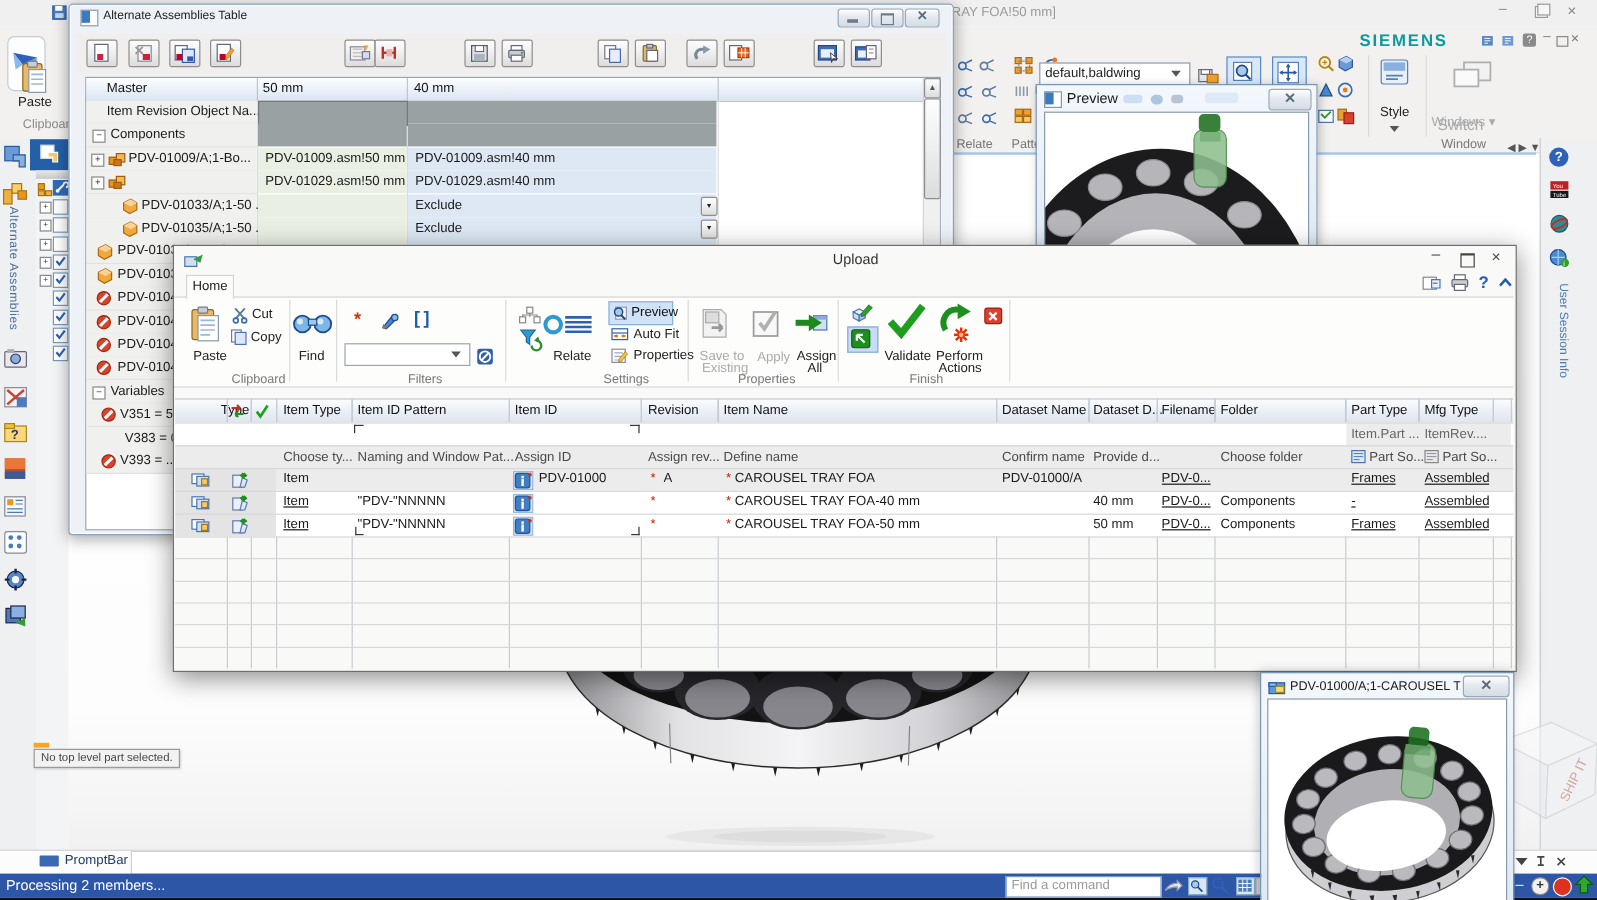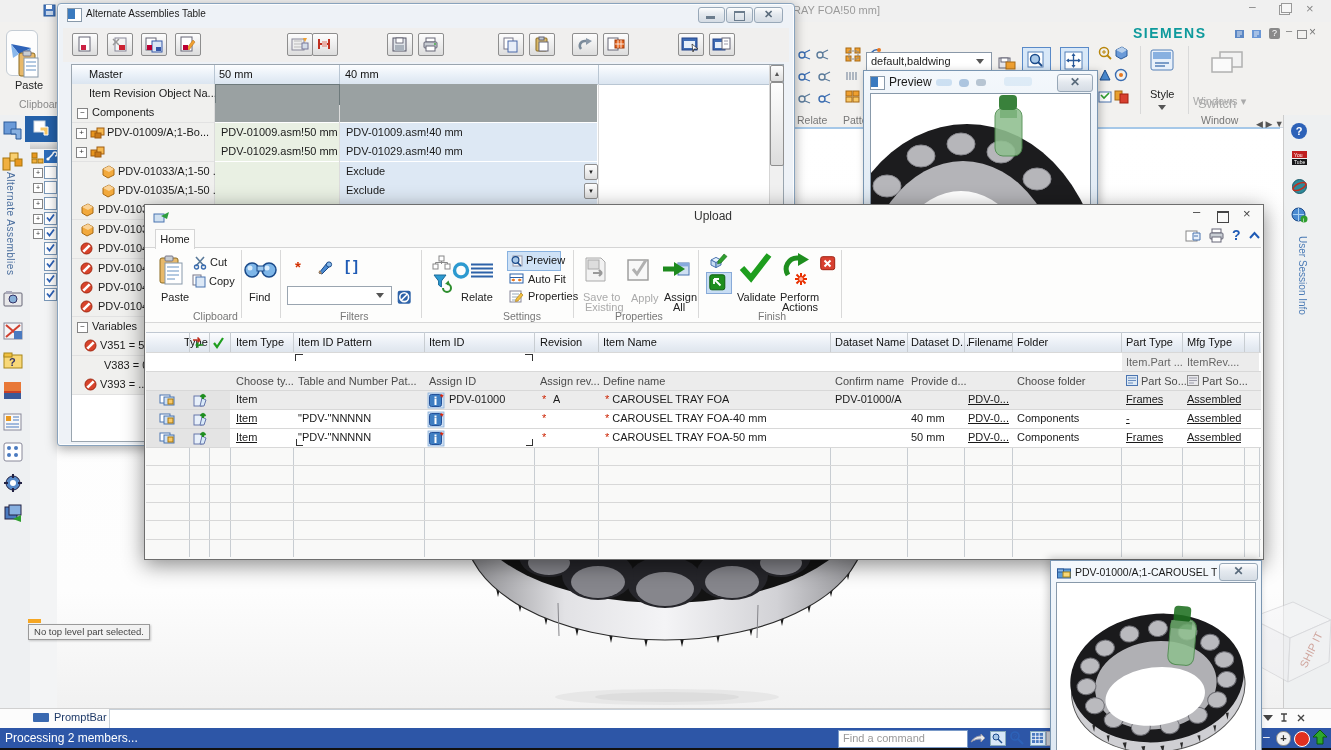--- a/index.html
+++ b/index.html
@@ -925,21 +925,21 @@
 <div class="abs" style="left:1px;top:297px;width:1115px;height:1px;background:#d8d8d8;"></div>
 <div class="abs" style="left:1px;top:315px;width:1115px;height:1px;background:#d8d8d8;"></div>
 <div class="abs" style="left:1px;top:334px;width:1115px;height:1px;background:#d8d8d8;"></div>
 <div class="cell gray" style="left:981px;top:148px;">Item.Part ...</div>
 <div class="cell gray" style="left:1042px;top:148px;">ItemRev....</div>
 <div class="abs" style="left:150px;top:149px;width:8px;height:1px;background:#333;"></div>
     <div class="abs" style="left:150px;top:149px;width:1px;height:7px;background:#333;"></div>
 <div class="abs" style="left:380px;top:149px;width:8px;height:1px;background:#333;"></div>
     <div class="abs" style="left:387px;top:149px;width:1px;height:7px;background:#333;"></div>
 <div class="cell" style="left:91px;top:167px;color:#4a4a4a;">Choose ty...</div>
-<div class="cell" style="left:153px;top:167px;color:#4a4a4a;">Table and Number Pat...</div>
+<div class="cell" style="left:153px;top:167px;color:#4a4a4a;">Naming and Window Pat...</div>
 <div class="cell" style="left:284px;top:167px;color:#4a4a4a;">Assign ID</div>
 <div class="cell" style="left:395px;top:167px;color:#4a4a4a;">Assign rev...</div>
 <div class="cell" style="left:458px;top:167px;color:#4a4a4a;">Define name</div>
 <div class="cell" style="left:690px;top:167px;color:#4a4a4a;">Confirm name</div>
 <div class="cell" style="left:766px;top:167px;color:#4a4a4a;">Provide d...</div>
 <div class="cell" style="left:872px;top:167px;color:#4a4a4a;">Choose folder</div>
 <svg style="left:981px;top:170px;" width="12" height="11">
       <rect x="0.5" y="0.5" width="11" height="10" fill="#dce8f4" stroke="#4a74b0"></rect>
       <path d="M2 3h8M2 5.5h8M2 8h5" stroke="#4a74b0" stroke-width="0.8"></path>
     </svg>

